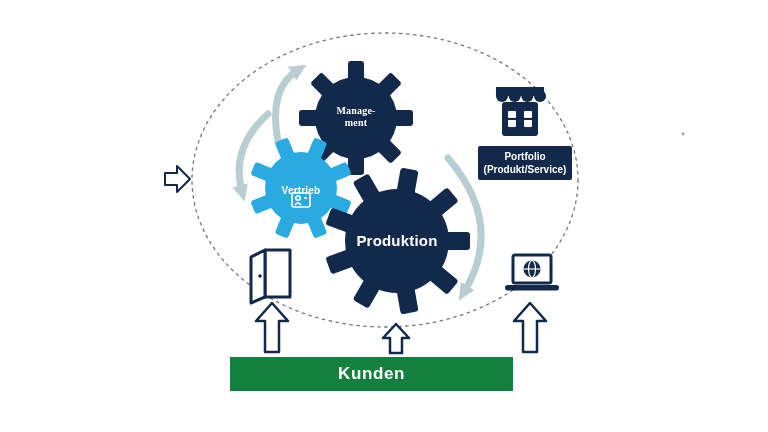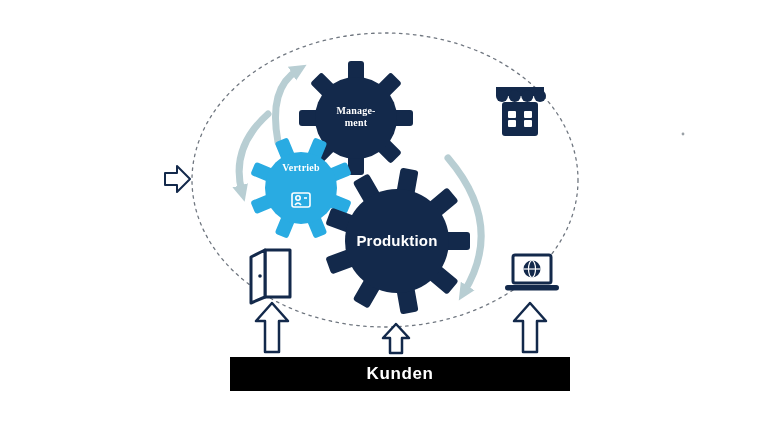--- a/index.html
+++ b/index.html
@@ -11,24 +11,24 @@
   .lbl{position:absolute;color:#fff;font-weight:700;text-align:center;pointer-events:none;}
   .navy-box{
     position:absolute;background:#13294B;color:#fff;display:flex;
     flex-direction:column;align-items:center;justify-content:center;
     font-weight:700;text-align:center;border-radius:2px;
   }
   .gear-lbl{font-size:10px;line-height:12px;letter-spacing:.2px;}
   #vertriebsopt-box{left:37px;top:166px;width:124px;height:26px;font-size:11px;font-weight:600;}
   #portfolio-box{left:478px;top:146px;width:94px;height:34px;font-size:10px;line-height:13px;}
   #management-label{left:316px;top:105px;width:80px;font-family:Liberation Serif, serif;}
-  #vertrieb-label{left:261px;top:162px;width:80px;font-family:Liberation Serif, serif;}
+  #vertrieb-label{left:261px;top:185px;width:80px;}
   #produktion-label{left:352px;top:235px;width:90px;font-size:15px;}
   #kunden-bar{
-    position:absolute;left:230px;top:357px;width:340px;height:34px;background:#000000;
+    position:absolute;left:230px;top:357px;width:283px;height:34px;background:#15803d;
     display:flex;align-items:center;justify-content:center;color:#fff;
     font-weight:700;font-size:17px;letter-spacing:.6px;
   }
 </style>
 </head>
 <body>
 
 <div class="stage">
 
   <svg width="768" height="432" viewBox="0 0 768 432">
@@ -145,18 +145,22 @@
   </div>
 
   <div class="lbl gear-lbl" id="vertrieb-label">
     <div>Vertrieb</div>
   </div>
 
   <div class="lbl gear-lbl" id="produktion-label">
     <div>Produktion</div>
   </div>
 
+  <div class="navy-box" id="portfolio-box">
+    <div>Portfolio</div>
+    <div>(Produkt/Service)</div>
+  </div>
 
   <div id="kunden-bar">
     <span>Kunden</span>
   </div>
 
 </div>
 
 </body></html>

